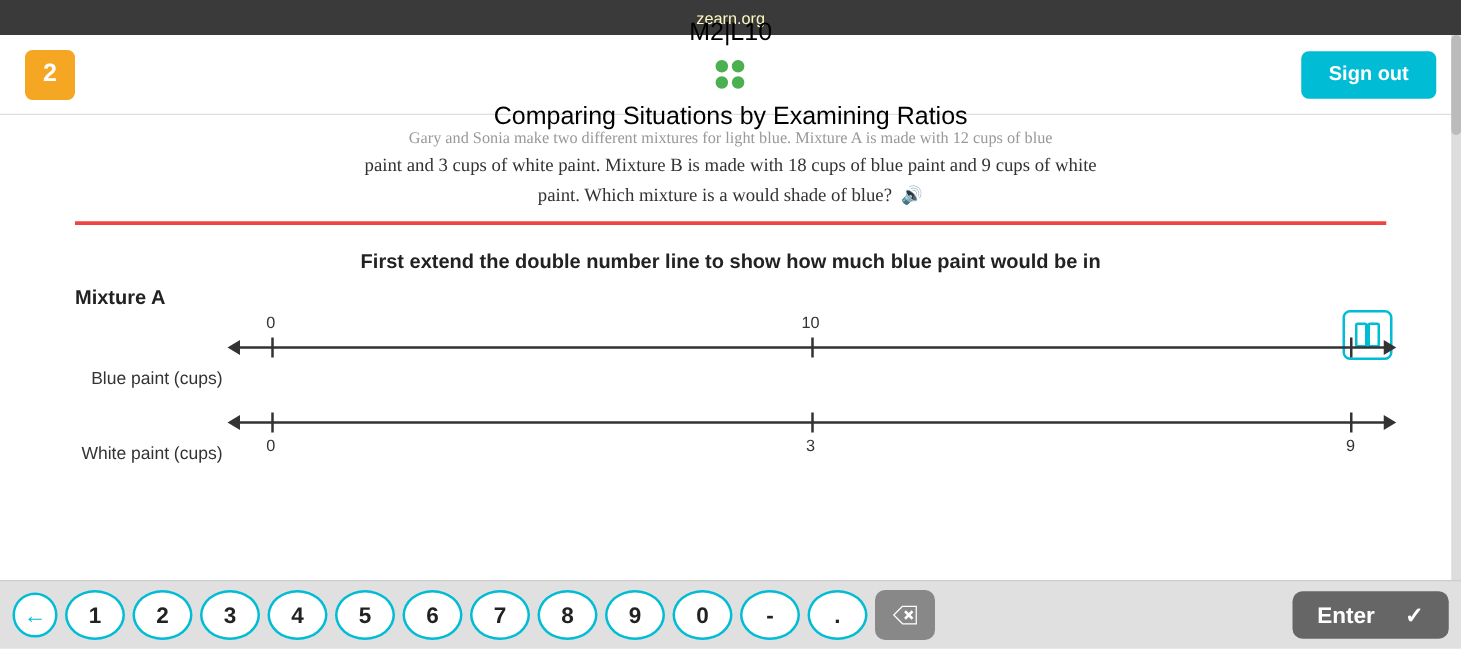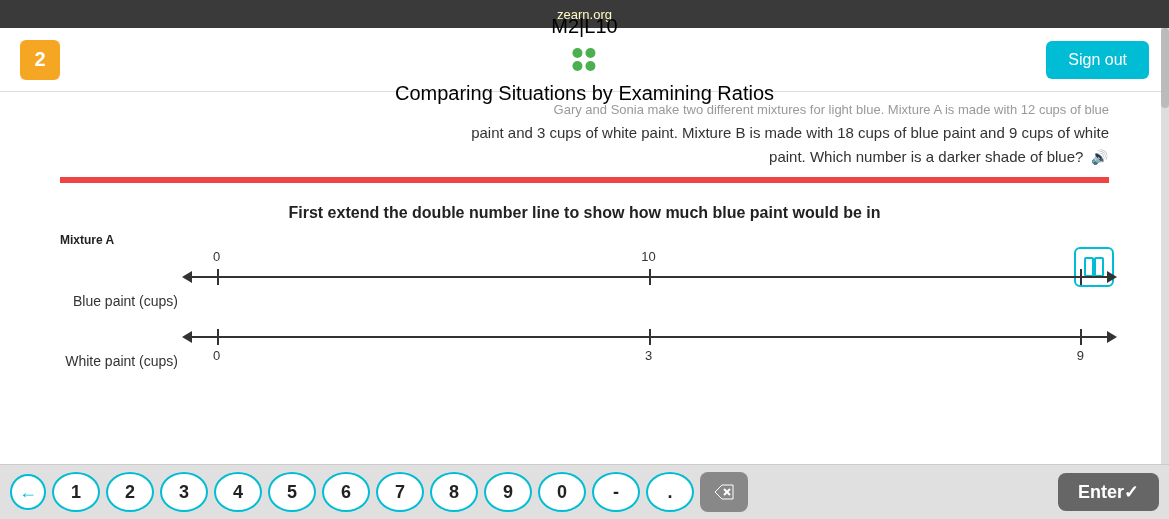--- a/index.html
+++ b/index.html
@@ -51,57 +51,58 @@
     .cluster-dot {
       width: 10px; height: 10px; background: #4caf50; border-radius: 50%;
     }
     .sign-out-btn {
       background: #00bcd4;
       color: white;
       border: none;
       border-radius: 6px;
       padding: 10px 22px;
       font-size: 16px;
-      font-weight: normal;
+      font-weight: bold;
       cursor: pointer;
       margin-left: auto;
     }
 
     
     .main-content {
       background: #fff;
       padding: 0 60px 10px 60px;
       height: calc(519px - 28px - 64px - 55px);
       overflow: hidden;
     }
 
     .problem-text {
       font-size: 15px;
       color: #333;
-      text-align: right;
+      text-align: center;
       line-height: 1.6;
       padding: 8px 0 8px 0;
-      border-bottom: 6px solid #ef4444;
+      border-bottom: 3px solid #ef4444;
+      font-family: Liberation Serif, serif;
     }
     .problem-text .cut-off {
       color: #999;
       font-size: 13px;
     }
 
     .instruction-text {
       font-size: 16px;
       font-weight: bold;
       text-align: center;
       color: #222;
       margin: 18px 0 8px 0;
       line-height: 1.5;
     }
 
     .mixture-label {
-      font-size: 12px;
+      font-size: 16px;
       font-weight: bold;
       color: #222;
       margin: 8px 0 4px 0;
     }
 
     
     .number-lines-container {
       position: relative;
       margin-top: 5px;
     }
@@ -254,21 +255,21 @@
       background: #666;
       color: white;
       border: none;
       border-radius: 8px;
       padding: 8px 20px;
       font-size: 18px;
       font-weight: bold;
       cursor: pointer;
       display: flex;
       align-items: center;
-      gap: 0;
+      gap: 24px;
       margin-left: auto;
     }
 
     .speaker-icon {
       font-size: 14px;
       color: #555;
       display: inline-block;
       margin-left: 4px;
     }
 
@@ -315,21 +316,21 @@
 </div>
 
 <div class="main-content">
 
   <div class="problem-text">
     <div class="cut-off">
       <span>Gary and Sonia make two different mixtures for light blue. Mixture A is made with 12 cups of blue</span>
     </div>
     <div>paint and 3 cups of white paint. Mixture B is made with 18 cups of blue paint and 9 cups of white</div>
     <div>
-      <span>paint. Which number is a darker shade of blue?</span>
+      <span>paint. Which mixture is a would shade of blue?</span>
       <span class="speaker-icon">🔊</span>
     </div>
   </div>
 
   <div class="instruction-text">
     <div>First extend the double number line to show how much blue paint would be in</div>
   </div>
 
   <div class="mixture-label">Mixture A</div>
 

